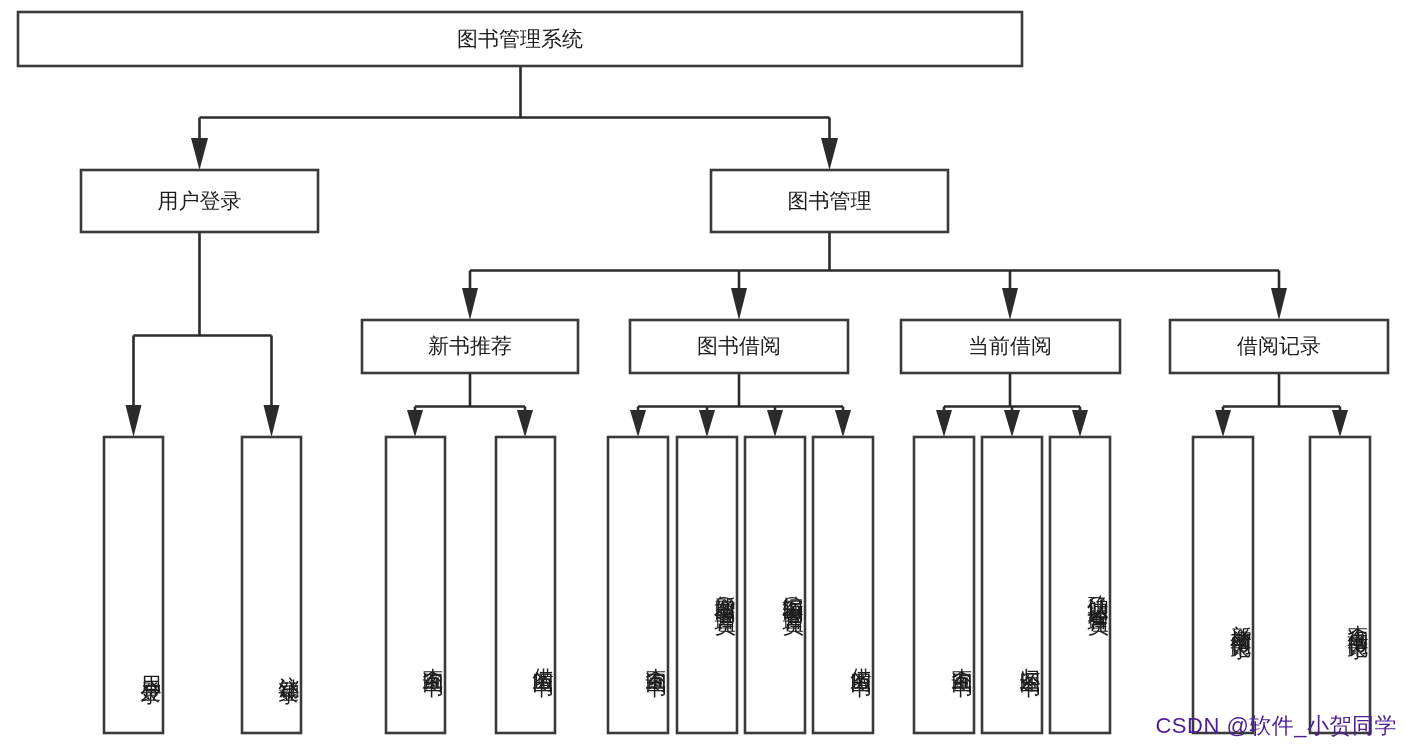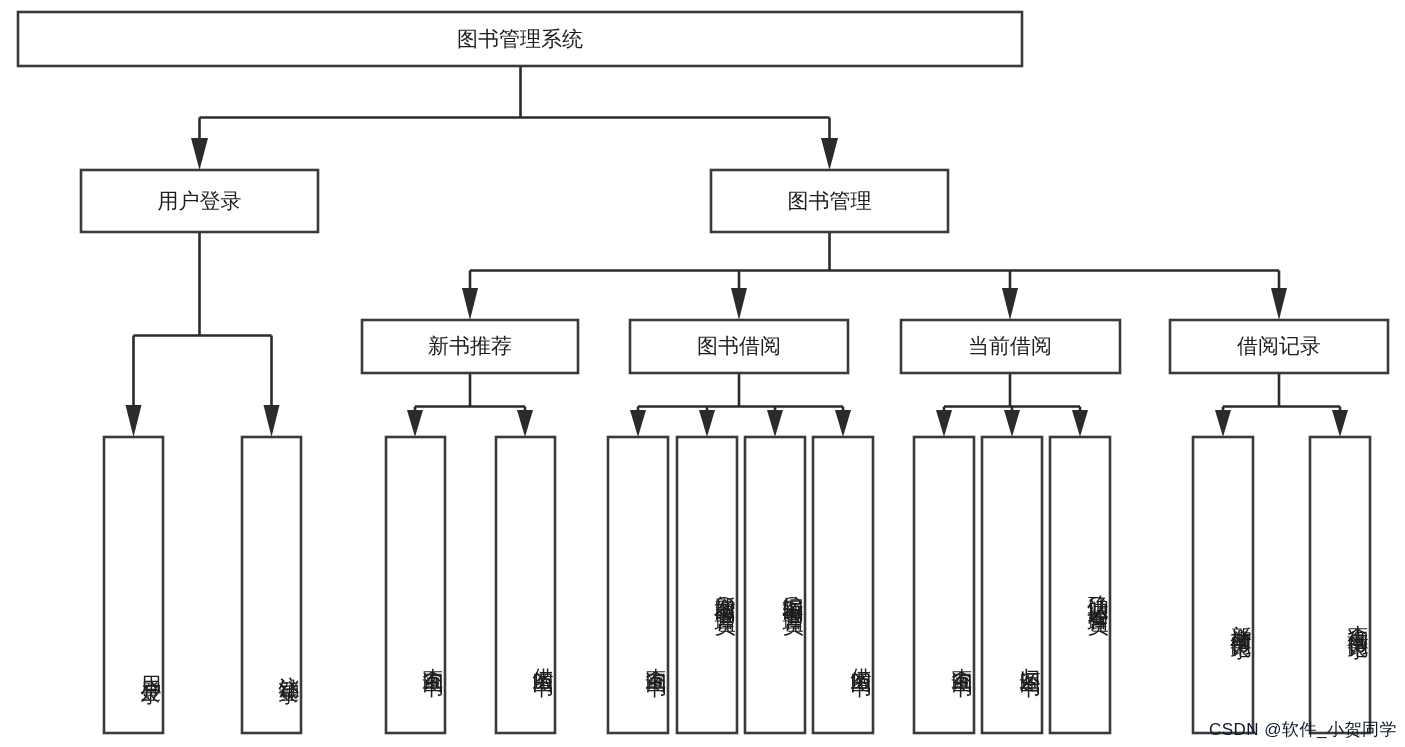--- a/index.html
+++ b/index.html
@@ -61,22 +61,22 @@
     align-items: flex-start;
     justify-content: center;
     pointer-events: none;
     user-select: none;
   }
   .watermark {
     position: absolute;
     right: 8px;
     bottom: 6px;
     font-family: "Liberation Sans", "DejaVu Sans", sans-serif;
-    font-size: 17px;
-    color: #0f172a;
+    font-size: 22px;
+    color: #4c1d95;
     letter-spacing: 0.5px;
     white-space: nowrap;
   }
 </style>
 </head>
 <body>
 
 <div id="diagram-root">
 
   <svg class="flow" viewBox="0 0 1405 747">

